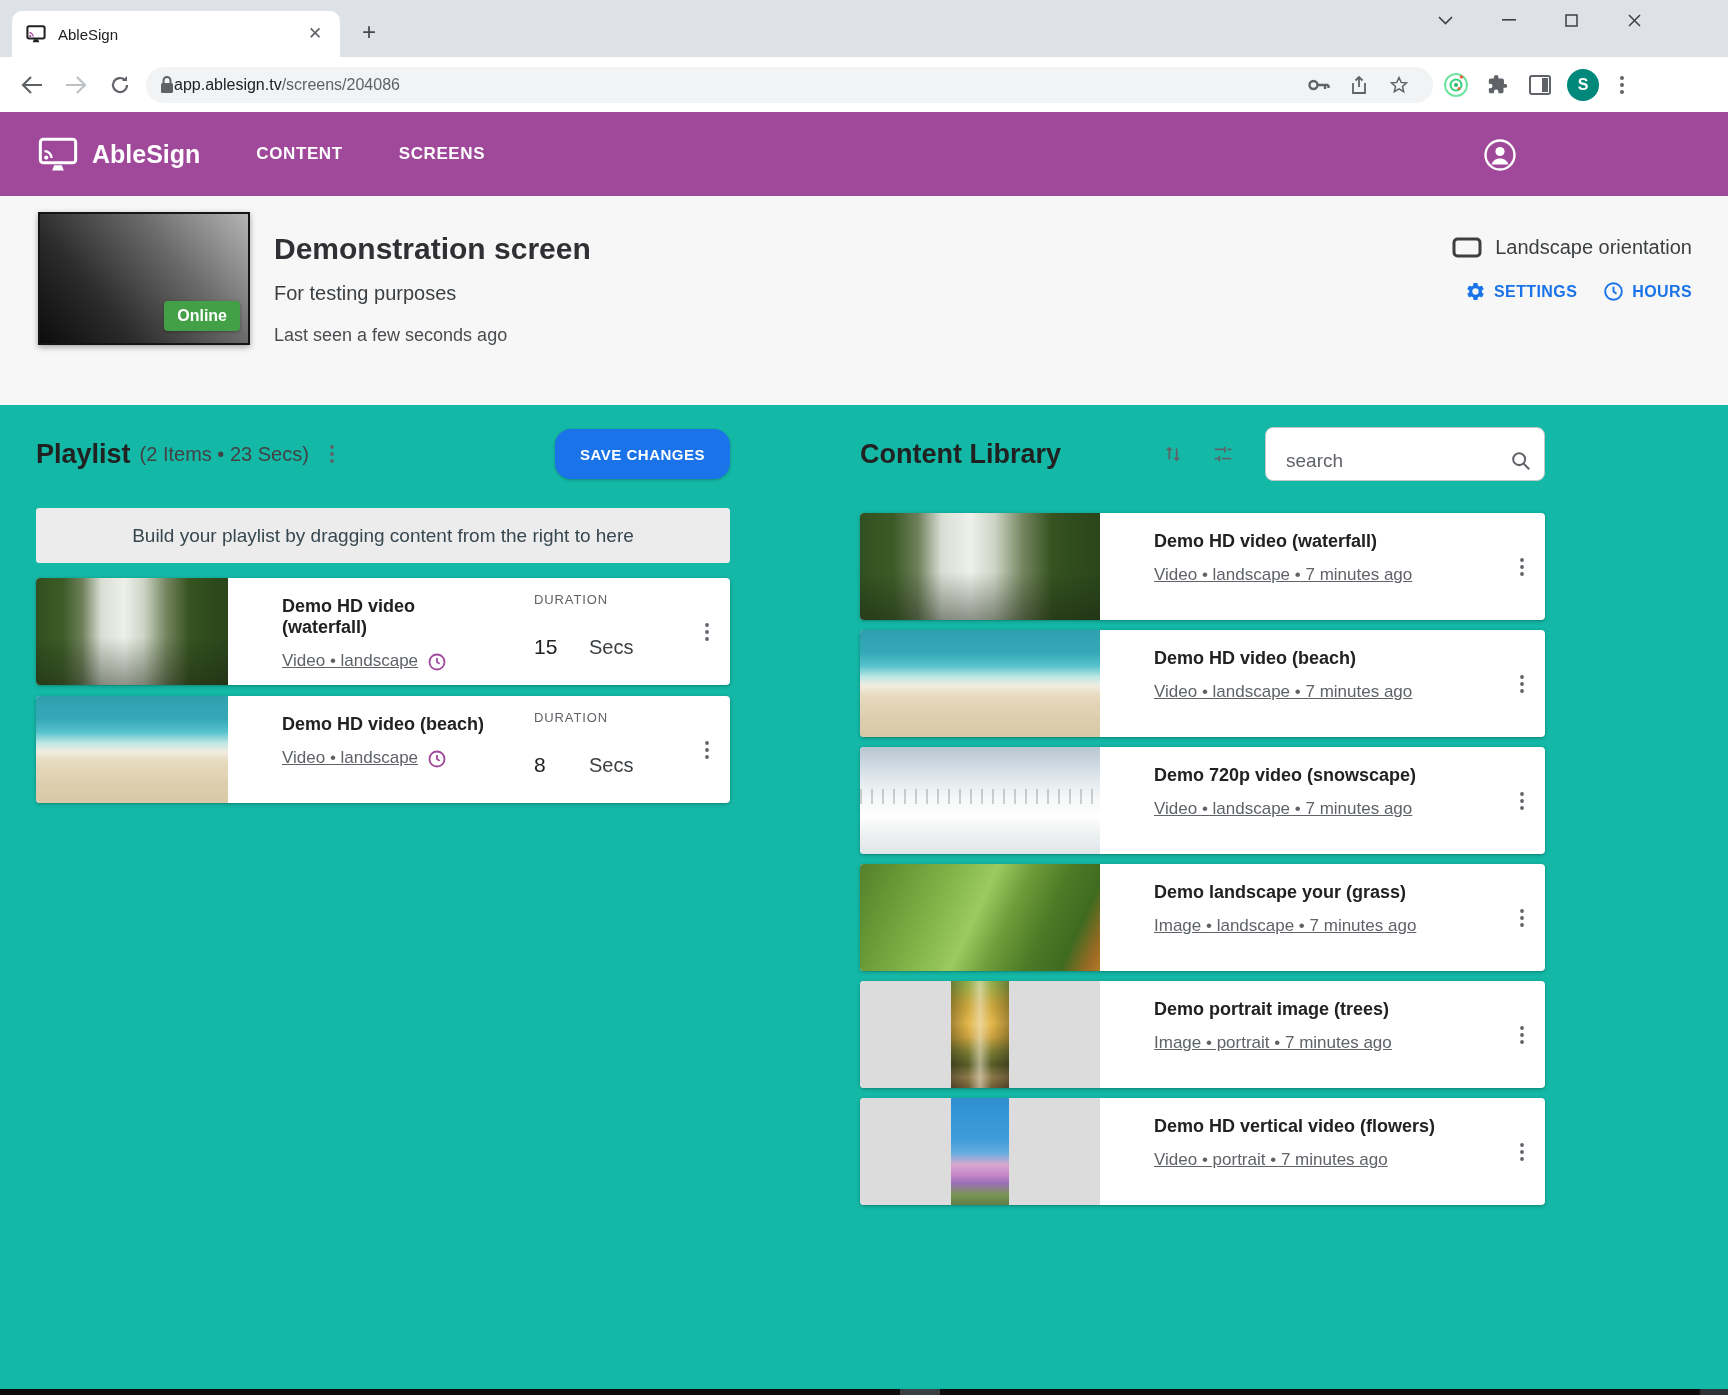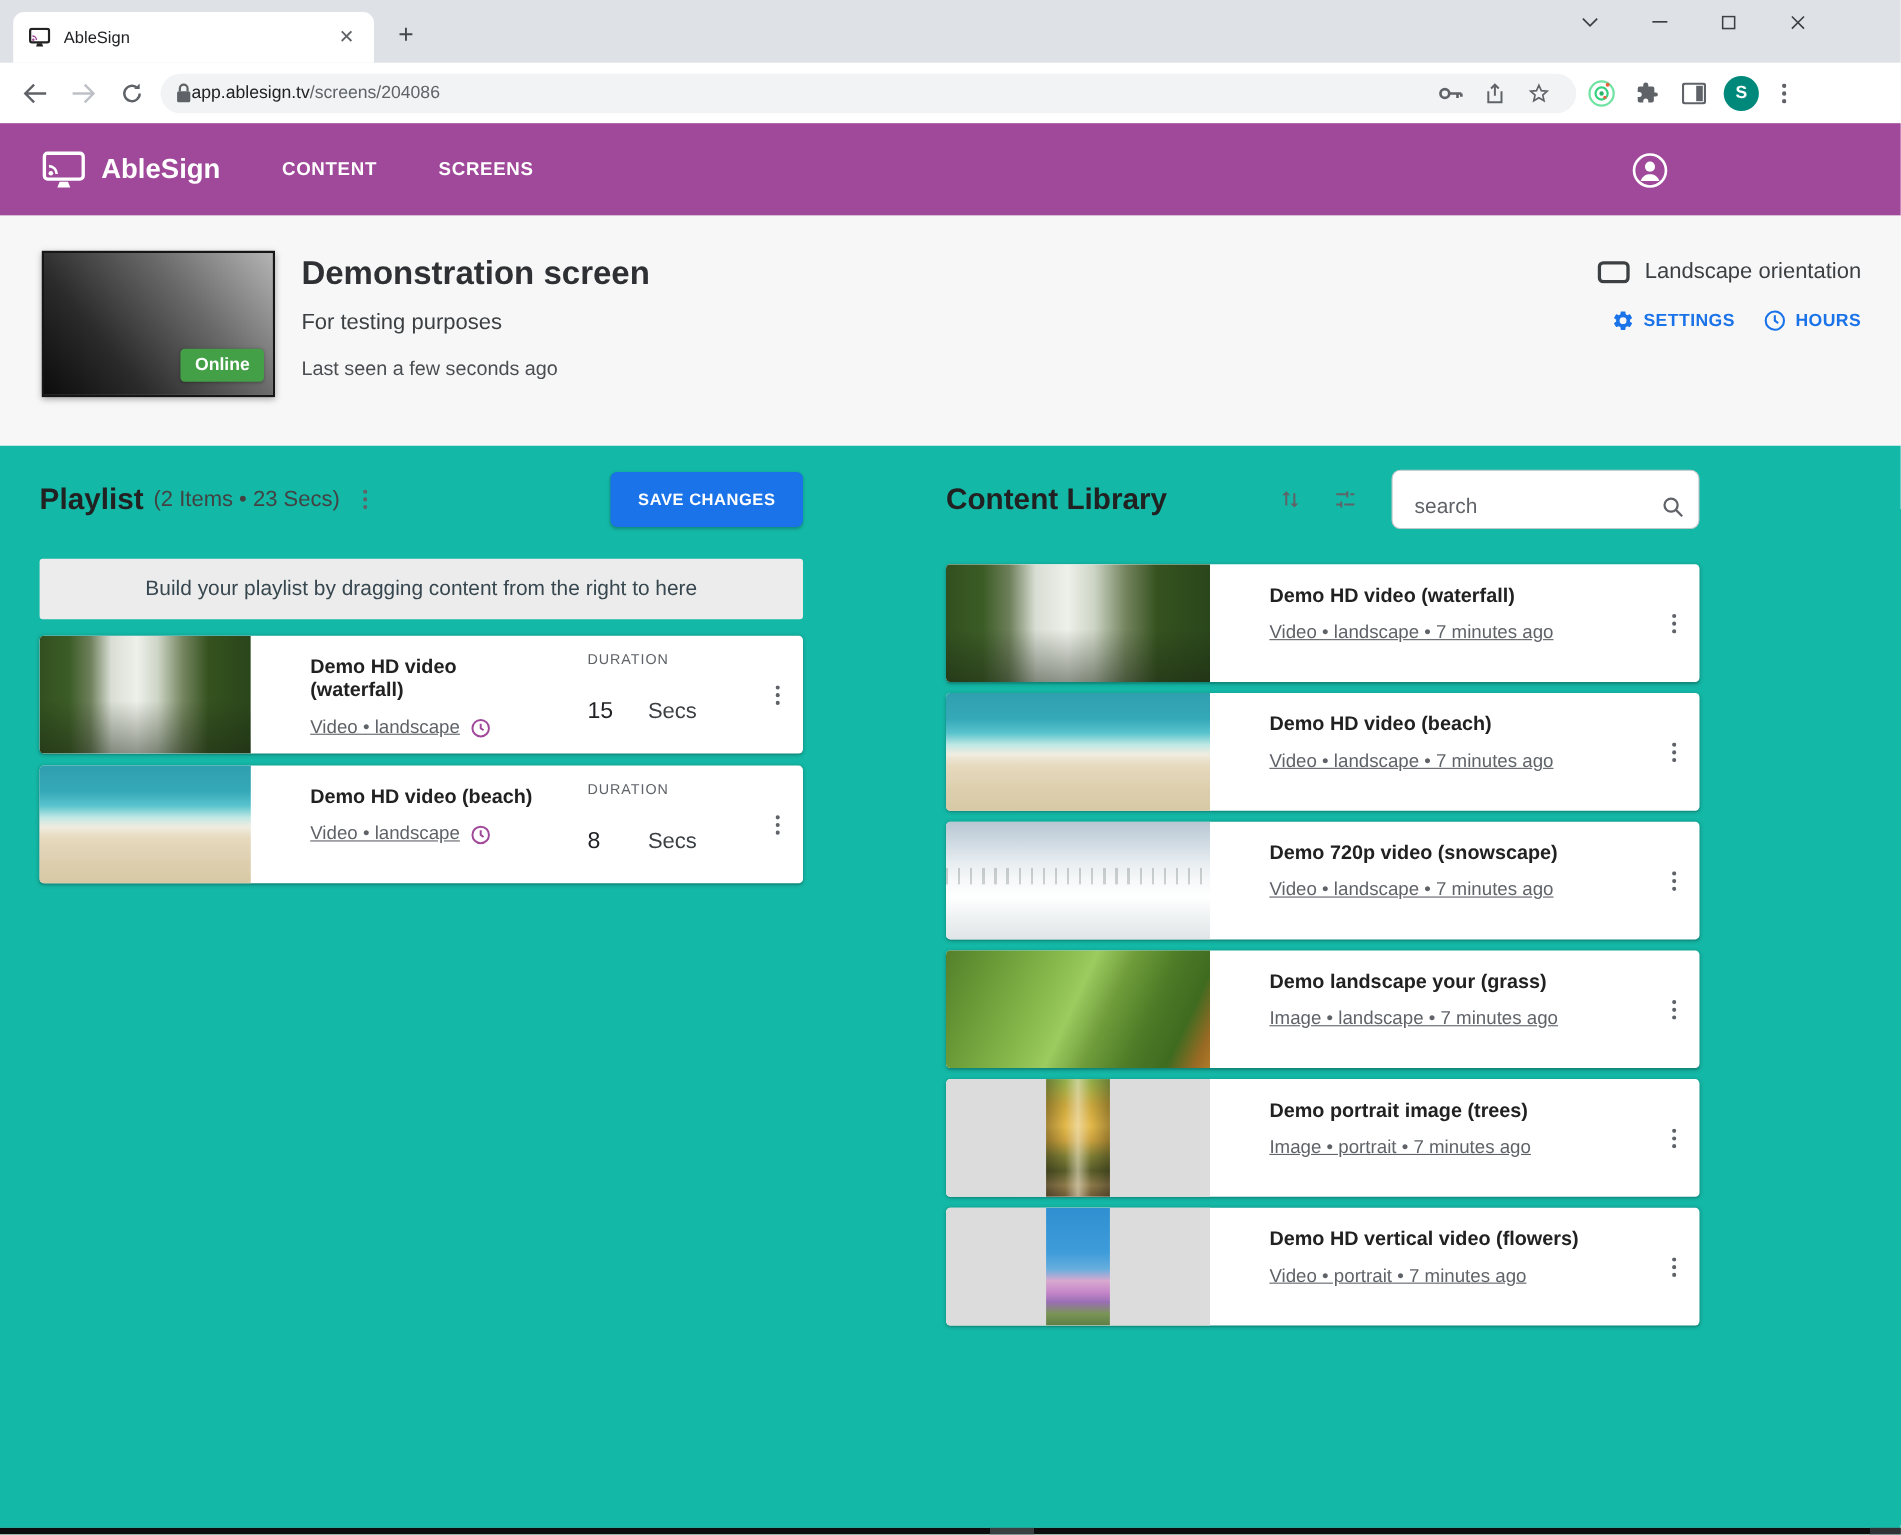--- a/index.html
+++ b/index.html
@@ -38,21 +38,21 @@
   
   .appbar { height:84px; background:#a0499b; display:flex; align-items:center;
     padding-left:38px; position:relative; }
   .brand { display:flex; align-items:center; }
   .brand-name { color:#fff; font-size:25px; font-weight:bold; margin-left:14px; }
   .nav-item { color:#fff; font-size:17px; font-weight:bold; letter-spacing:.6px; margin-left:56px; }
   .account-btn { position:absolute; left:1483px; top:26px; }
 
   
   .screeninfo { height:209px; background:#f7f7f7; position:relative; }
-  .monitor { position:absolute; left:38px; top:32px; width:212px; height:133px;
+  .monitor { position:absolute; left:38px; top:16px; width:212px; height:133px;
     background:linear-gradient(50deg,#0c0c0c 0%,#2b2b2b 30%,#6a6a6a 65%,#b4b4b4 100%);
     border:2px solid #161616; box-shadow:0 2px 6px rgba(0,0,0,.35); }
   .online-badge { position:absolute; right:8px; bottom:12px; background:#43a047; color:#fff;
     font-size:16px; font-weight:bold; padding:6px 13px; border-radius:4px;
     box-shadow:0 1px 3px rgba(0,0,0,.3); }
   .scr-text { position:absolute; left:274px; top:36px; }
   .scr-title { font-size:30px; font-weight:bold; color:#2f3033; }
   .scr-desc { font-size:20px; color:#3c4043; margin-top:16px; }
   .scr-seen { font-size:18px; color:#4a4d51; margin-top:20px; }
   .scr-right { position:absolute; right:36px; top:40px; text-align:right; }
@@ -66,21 +66,21 @@
   
   .main { height:984px; background:#14b8a6; display:flex; padding:20px 0 0 36px; }
   .col-left { width:694px; }
   .col-right { width:685px; margin-left:130px; }
 
   .pl-header { height:58px; display:flex; align-items:center; }
   .pl-title { font-size:27px; font-weight:bold; color:#212121; }
   .pl-summary { font-size:20px; color:#424242; margin-left:9px; }
   .kebab-btn { width:30px; height:34px; display:flex; align-items:center; justify-content:center; margin-left:8px; }
   .save-btn { margin-left:auto; height:50px; background:#1a73e8; color:#fff; border:none;
-    border-radius:6px; font-family:inherit; font-size:15px; font-weight:bold; letter-spacing:.5px;
+    border-radius:16px; font-family:inherit; font-size:15px; font-weight:bold; letter-spacing:.5px;
     padding:0 25px; box-shadow:0 1px 3px rgba(0,0,0,.25); }
   .hint-bar { margin-top:25px; height:55px; background:#ececec; border-radius:3px;
     display:flex; align-items:center; justify-content:center; font-size:19px; color:#37474f; }
 
   .card { background:#fff; border-radius:4px; display:flex; align-items:stretch;
     box-shadow:0 1px 4px rgba(0,0,0,.22), 0 1px 1px rgba(0,0,0,.1); height:107px;gap:42px; }
   .pl-card { margin-top:15px; }
   .pl-card + .pl-card { margin-top:11px; }
   .thumb { flex:none; border-radius:4px 0 0 4px; }
   .pl-thumb { width:192px; }

